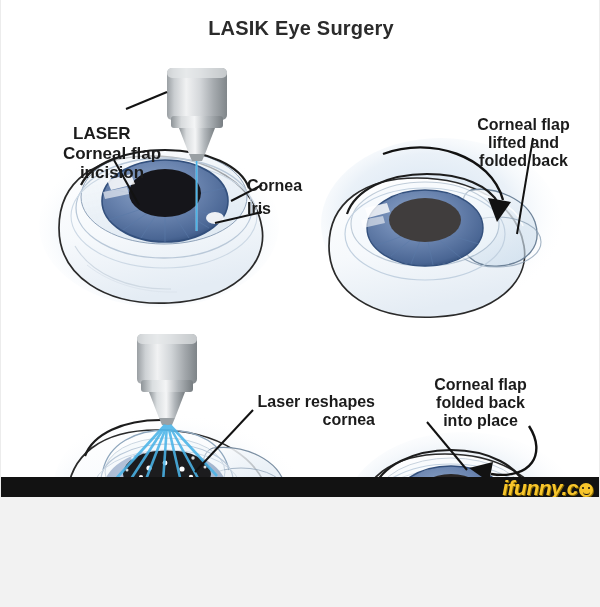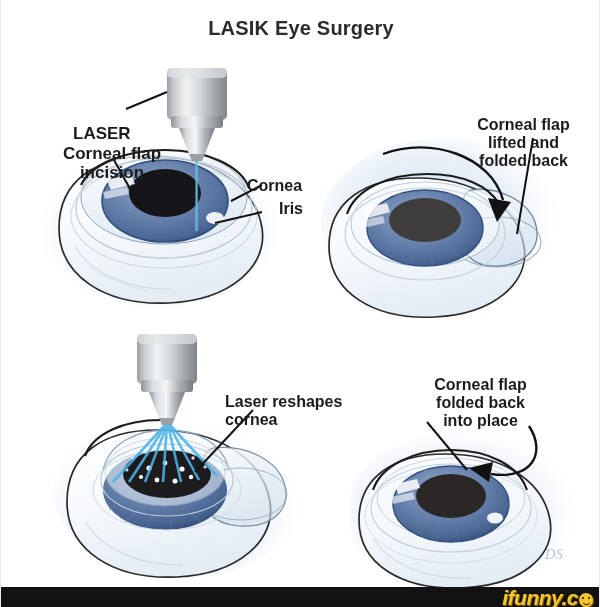--- a/index.html
+++ b/index.html
@@ -2,21 +2,21 @@
 <html><head>
 <meta charset="utf-8">
 <style>
   html,body{margin:0;padding:0;background:#f2f2f2;}
   body{
     font-family:"Liberation Sans","DejaVu Sans",sans-serif;
     -webkit-font-smoothing:antialiased;
   }
   #page{
     position:relative;
-    width:600px;height:607px;
+    width:600px;height:497px;
     background:#ffffff;
     overflow:hidden;
     margin:0 auto;
     box-sizing:border-box;
     border-left:1px solid #ececec;
     border-right:1px solid #ececec;
   }
   #canvas{
     position:absolute;left:0;top:0;width:600px;height:587px;
     background:#ffffff;
@@ -30,23 +30,23 @@
   .label{
     position:absolute;
     font-weight:bold;
     color:#1b1b1b;
     line-height:1.12;
     white-space:pre-line;
   }
   .lbl-laser{left:72px;top:92px;font-size:17px;margin-top:32px;}
   .lbl-flap-incision{left:46px;top:144px;font-size:17px;text-align:center;width:130px;}
   .lbl-cornea{left:246px;top:177px;font-size:16px;}
-  .lbl-iris{left:246px;top:200px;font-size:16px;margin-left:32px;}
+  .lbl-iris{left:246px;top:200px;font-size:16px;}
   .lbl-lifted{left:455px;top:116px;font-size:16px;text-align:center;width:135px;}
-  .lbl-reshapes{left:224px;top:393px;font-size:16px;text-align:left;width:150px;}
+  .lbl-reshapes{left:224px;top:393px;font-size:16px;text-align:right;width:150px;}
   .lbl-intoplace{left:412px;top:376px;font-size:16px;text-align:center;width:135px;}
 
   .panel{position:absolute;}
   #p1{left:18px;top:60px;width:300px;height:250px;}
   #p2{left:320px;top:128px;width:272px;height:215px;}
   #p3{left:40px;top:330px;width:290px;height:250px;}
   #p4{left:350px;top:420px;width:245px;height:170px;}
 
   #footer{
     position:absolute;left:0;bottom:0;width:600px;height:20px;

